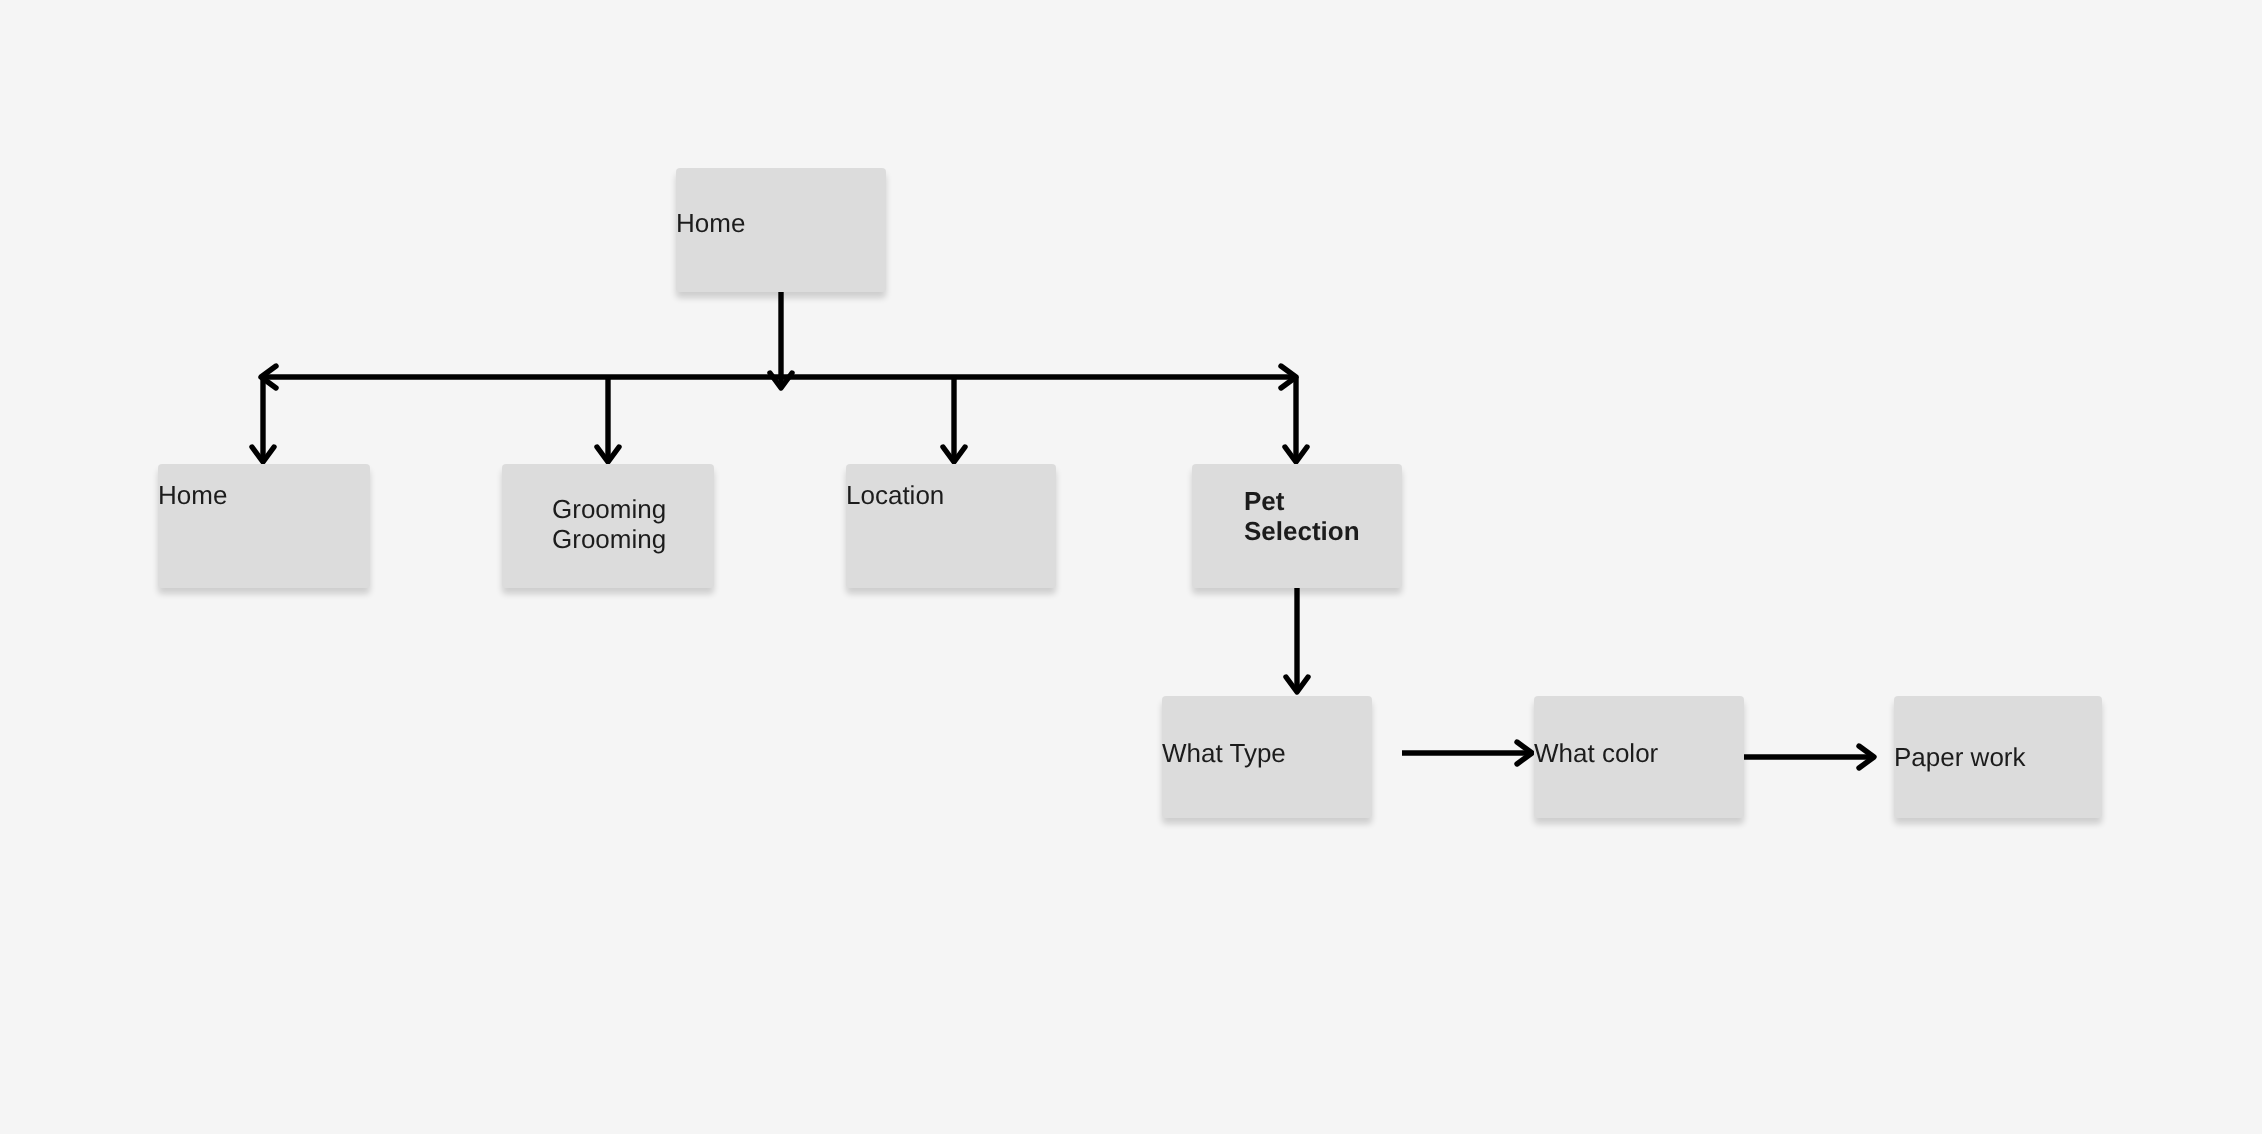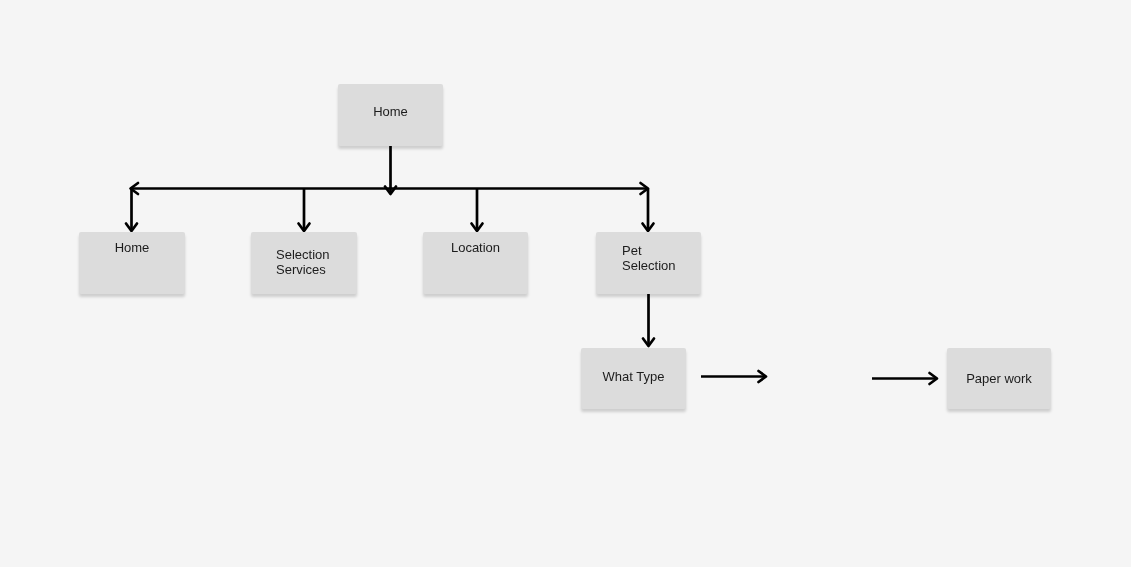--- a/index.html
+++ b/index.html
@@ -32,28 +32,28 @@
     box-sizing: border-box;
     background: #dcdcdc;
     border-radius: 2px;
     box-shadow: 0 3px 3px rgba(0, 0, 0, 0.16);
     font-size: 13px;
     line-height: 15px;
     color: #1c1c1c;
     cursor: default;
   }
   .node .lbl { display: block; }
-  .t-center { text-align: center; }
+  .t-center { text-align: left; }
   .t-left   { text-align: left; }
 
   #n-home-top   { left: 338px; top:  84px; width: 105px; height: 62px; padding-top: 20px; }
   #n-home       { left:  79px; top: 232px; width: 106px; height: 62px; padding-top: 8px;  }
   #n-grooming   { left: 251px; top: 232px; width: 106px; height: 62px; padding: 15px 6px 0 25px; }
   #n-location   { left: 423px; top: 232px; width: 105px; height: 62px; padding-top: 8px;  }
-  #n-pet        { left: 596px; top: 232px; width: 105px; height: 62px; padding: 11px 6px 0 26px; }
+  #n-pet        { left: 596px; top: 232px; width: 105px; height: 62px; padding: 11px 6px 0 26px; font-weight: bold; }
   #n-what-type  { left: 581px; top: 348px; width: 105px; height: 61px; padding-top: 21px; }
   #n-what-color { left: 767px; top: 348px; width: 105px; height: 61px; padding-top: 21px; }
   #n-paper-work { left: 947px; top: 348px; width: 104px; height: 61px; padding-top: 23px; }
 </style>
 </head>
 <body>
 
 <div class="canvas">
 
   <svg class="connectors" viewBox="0 0 1131 567">
@@ -75,33 +75,36 @@
 
   <div class="node t-center" id="n-home-top">
     <span class="lbl">Home</span>
   </div>
 
   <div class="node t-center" id="n-home">
     <span class="lbl">Home</span>
   </div>
 
   <div class="node t-left" id="n-grooming">
-    <span class="lbl">Selection Services</span>
+    <span class="lbl">Grooming Grooming</span>
   </div>
 
   <div class="node t-center" id="n-location">
     <span class="lbl">Location</span>
   </div>
 
   <div class="node t-left" id="n-pet">
     <span class="lbl">Pet Selection</span>
   </div>
 
   <div class="node t-center" id="n-what-type">
     <span class="lbl">What Type</span>
   </div>
 
+  <div class="node t-center" id="n-what-color">
+    <span class="lbl">What color</span>
+  </div>
 
   <div class="node t-center" id="n-paper-work">
     <span class="lbl">Paper work</span>
   </div>
 
 </div>
 
 </body></html>

